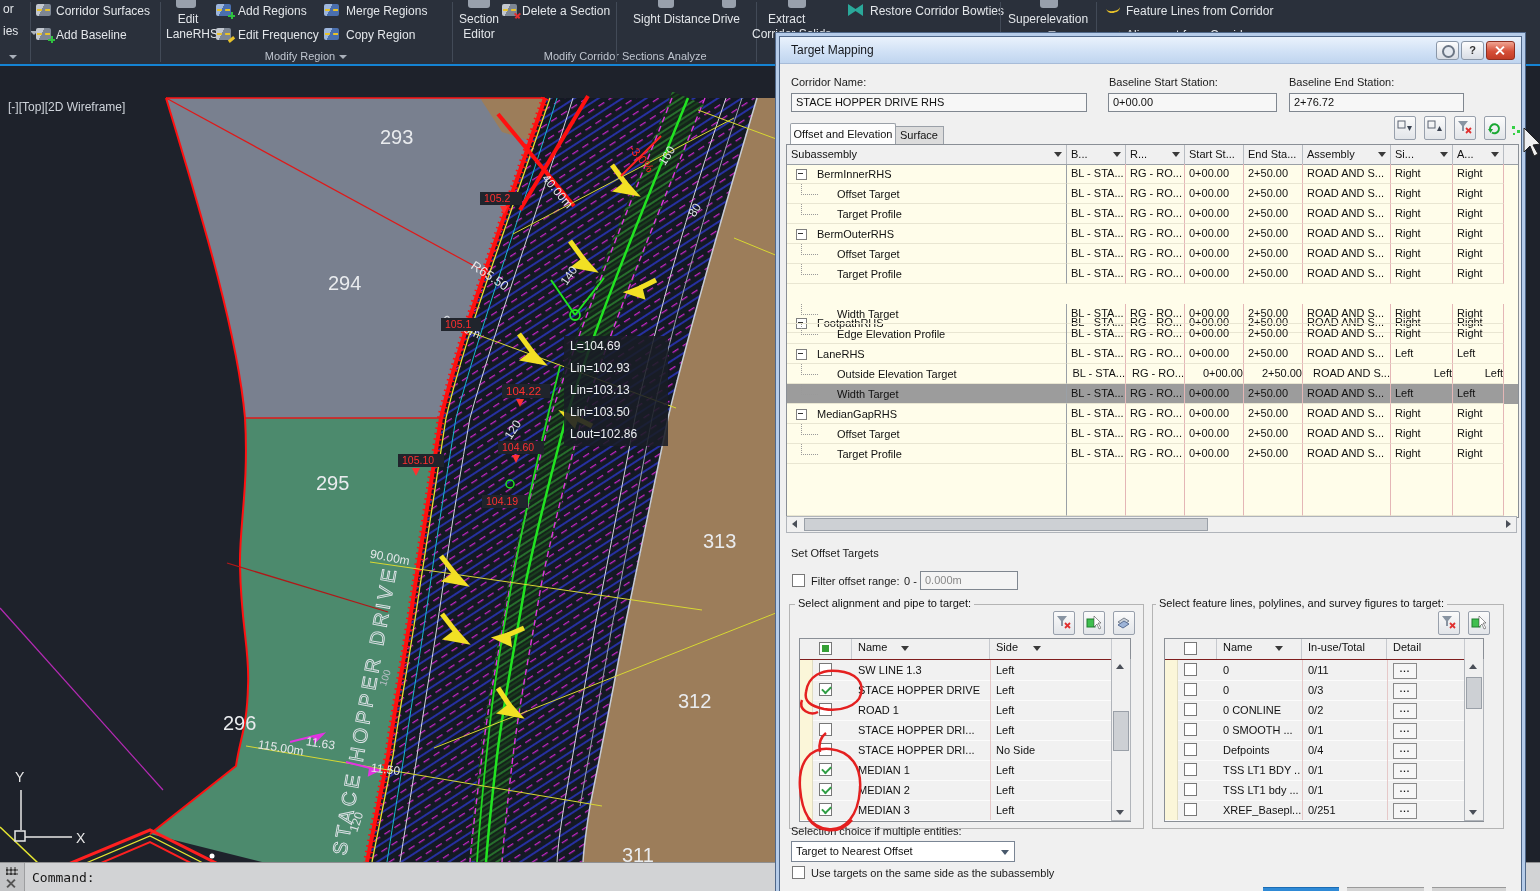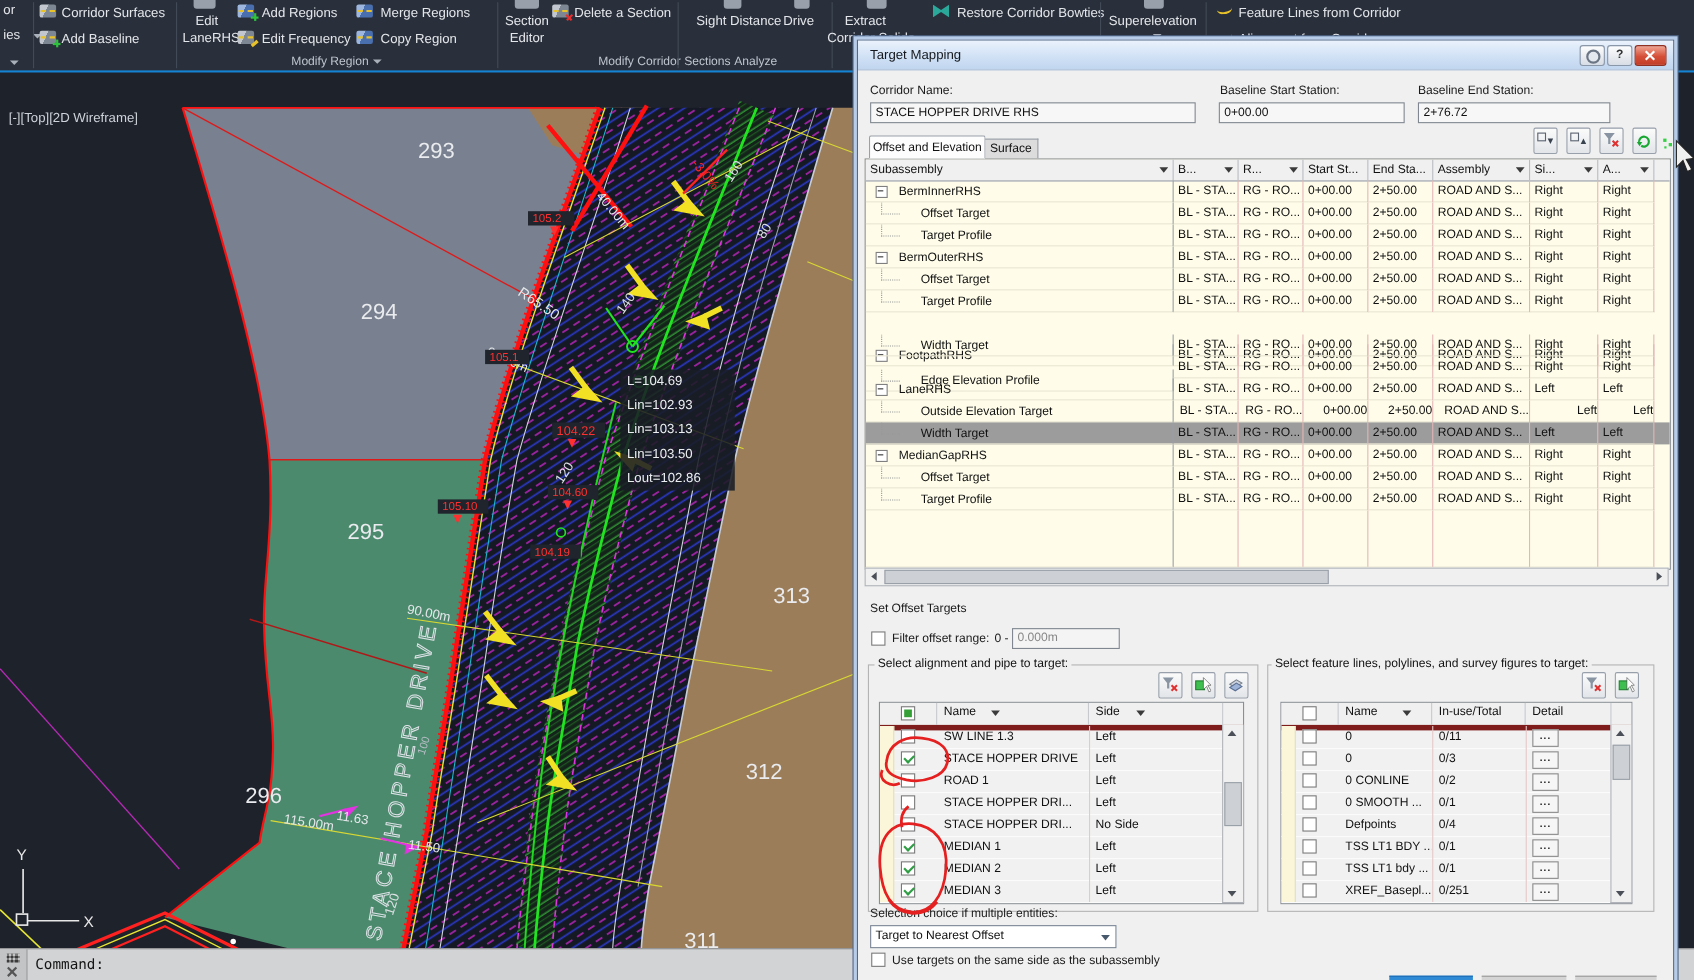--- a/index.html
+++ b/index.html
@@ -79,21 +79,21 @@
   .arr.r{border-top:4px solid transparent;border-bottom:4px solid transparent;border-left:5px solid #4a4f58;}
   .arr.u{border-left:4px solid transparent;border-right:4px solid transparent;border-bottom:5px solid #4a4f58;}
   .arr.d{border-left:4px solid transparent;border-right:4px solid transparent;border-top:5px solid #4a4f58;}
   
   .gbox{position:absolute;border:1px solid #b4b4b4;}
   .gtitle{position:absolute;font-size:11px;background:#f0f0f0;padding:0 3px;white-space:nowrap;}
   .cb{position:absolute;width:13px;height:13px;background:#fff;border:1px solid #787878;box-sizing:border-box;}
   .cb.on:after{content:"";position:absolute;left:2px;top:2px;width:7px;height:4px;border-left:2px solid #2f9e44;border-bottom:2px solid #2f9e44;transform:rotate(-45deg);}
   .cb.fill:after{content:"";position:absolute;left:2px;top:2px;width:7px;height:7px;background:#35a035;}
   .ltable{position:absolute;border:1px solid #8a8f96;background:#f1f1f1;}
-  .lthead{position:absolute;left:0;top:0;width:100%;height:20px;background:#f0f0f0;border-bottom:5px solid #7f1d1d;}
+  .lthead{position:absolute;left:0;top:0;width:100%;height:20px;background:#f0f0f0;border-bottom:1px solid #7f1d1d;}
   .ltcol{position:absolute;top:0;height:100%;border-right:1px solid #c6c9ce;box-sizing:border-box;}
   .lrow{position:absolute;left:0;height:20px;border-bottom:1px solid #fbfbfb;}
   .lrow .txt{position:absolute;top:0;line-height:20px;font-size:11px;white-space:nowrap;overflow:hidden;}
   .gutter{position:absolute;left:0;top:0;width:12px;height:100%;background:#fbf6d9;border-right:1px solid #e0dcc2;}
   .detailbtn{position:absolute;top:3px;width:22px;height:14px;background:#f6f6f6;border:1px solid #8a8a8a;font-size:9px;font-weight:bold;text-align:center;line-height:11px;letter-spacing:1px;}
   .combo{position:absolute;background:#fff;border:1px solid #7a8594;font-size:11px;line-height:19px;padding-left:4px;}
   .combo .chev{position:absolute;right:5px;top:8px;width:0;height:0;border-left:4px solid transparent;border-right:4px solid transparent;border-top:5px solid #49596c;}
   .btn-sliver{position:absolute;top:850px;height:5px;}
   #overlay{left:0;top:0;z-index:20;pointer-events:none;}
 </style>
@@ -503,21 +503,21 @@
             </div>
             <div class="gcell" style="left: 280px; width: 59px;">BL - STA...</div>
             <div class="gcell" style="left: 339px; width: 59px;">RG - RO...</div>
             <div class="gcell" style="left: 398px; width: 59px;">0+00.00</div>
             <div class="gcell" style="left: 457px; width: 59px;">2+50.00</div>
             <div class="gcell" style="left: 516px; width: 88px;">ROAD AND S...</div>
             <div class="gcell" style="left: 604px; width: 62px;">Right</div>
             <div class="gcell" style="left: 666px; width: 51px;">Right</div>
           </div>
           <div class="trow" style="top: 179px;">
-            <div class="gcell tree" style="left: 0px; width: 280px; margin-top: 12px;">
+            <div class="gcell tree" style="left: 0px; width: 280px;">
               <span class="conn"></span>
               <span class="tlabel" style="left: 50px;">Edge Elevation Profile</span>
             </div>
             <div class="gcell" style="left: 280px; width: 59px;">BL - STA...</div>
             <div class="gcell" style="left: 339px; width: 59px;">RG - RO...</div>
             <div class="gcell" style="left: 398px; width: 59px;">0+00.00</div>
             <div class="gcell" style="left: 457px; width: 59px;">2+50.00</div>
             <div class="gcell" style="left: 516px; width: 88px;">ROAD AND S...</div>
             <div class="gcell" style="left: 604px; width: 62px;">Right</div>
             <div class="gcell" style="left: 666px; width: 51px;">Right</div>

